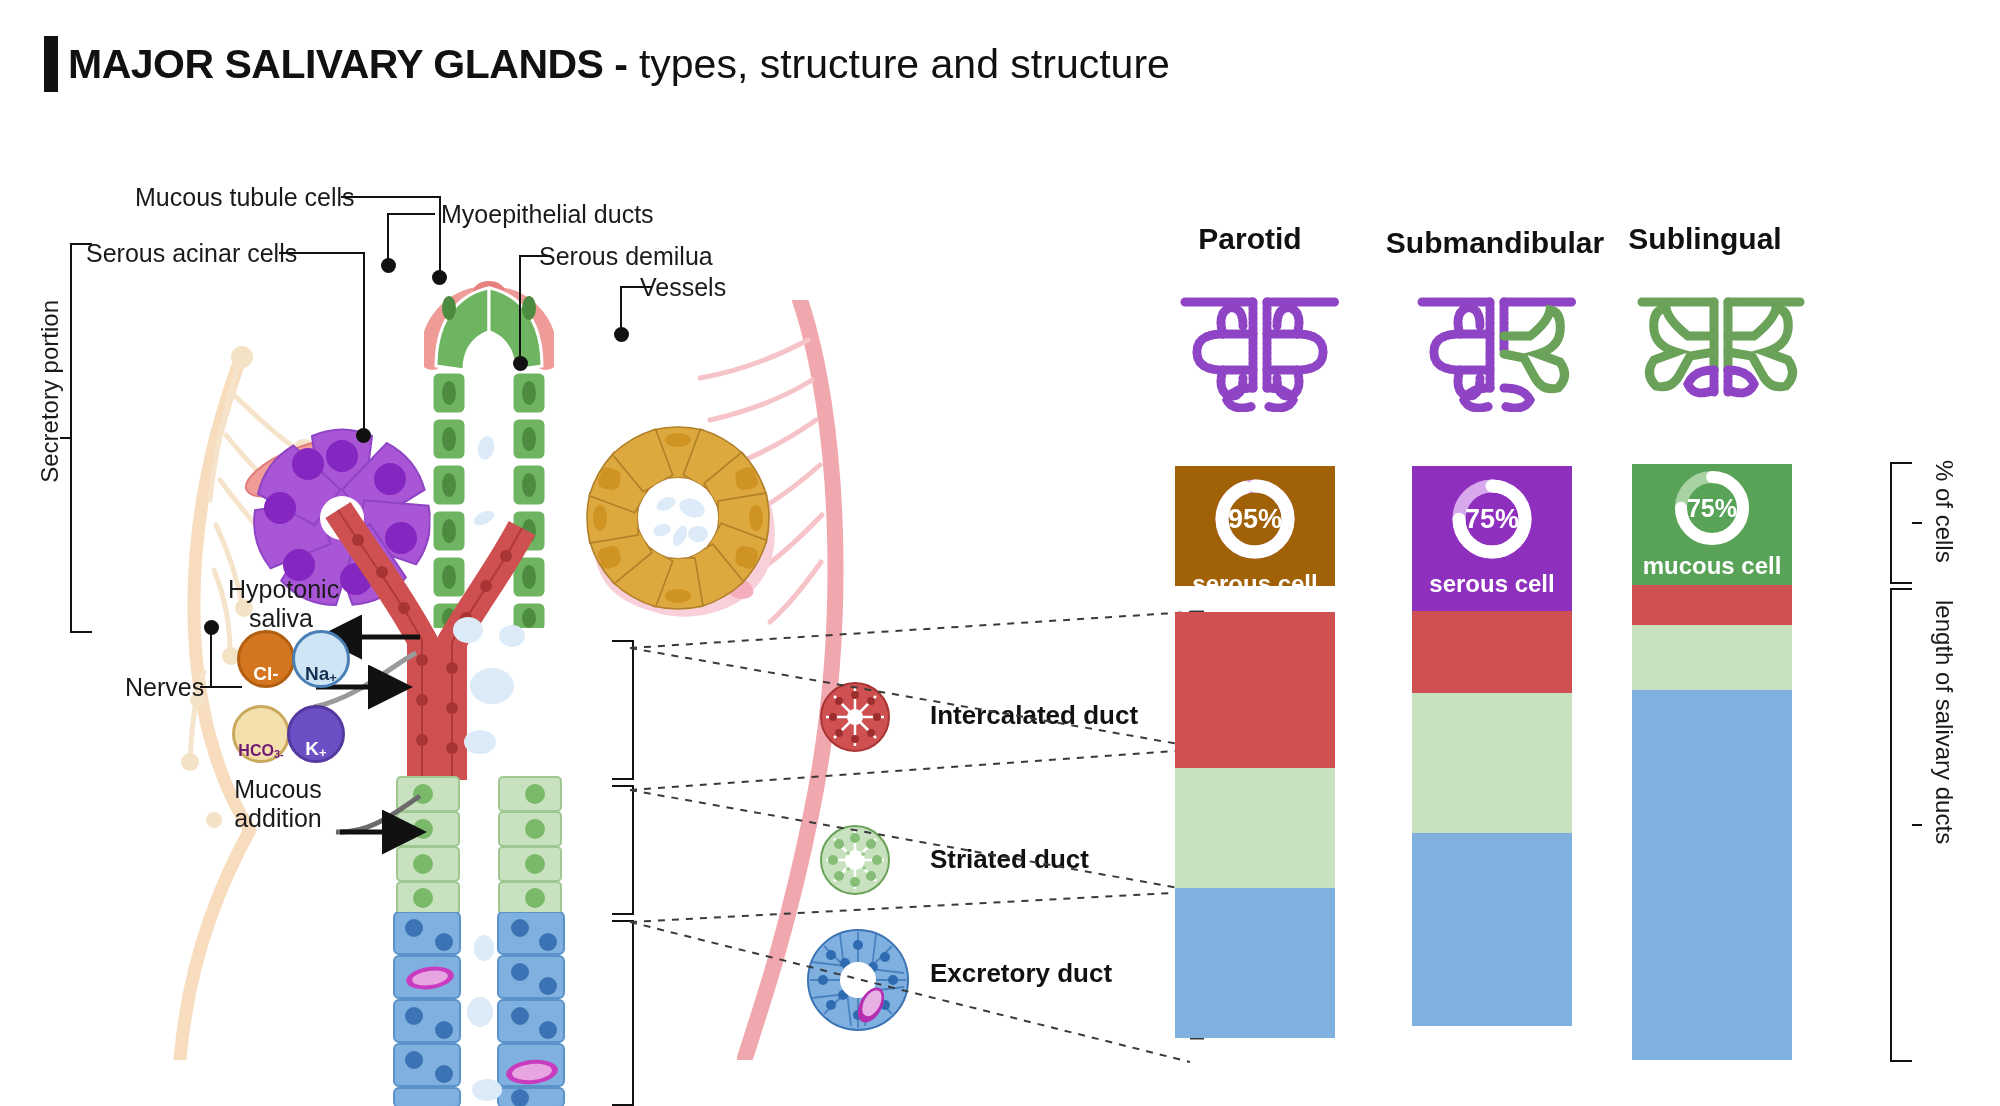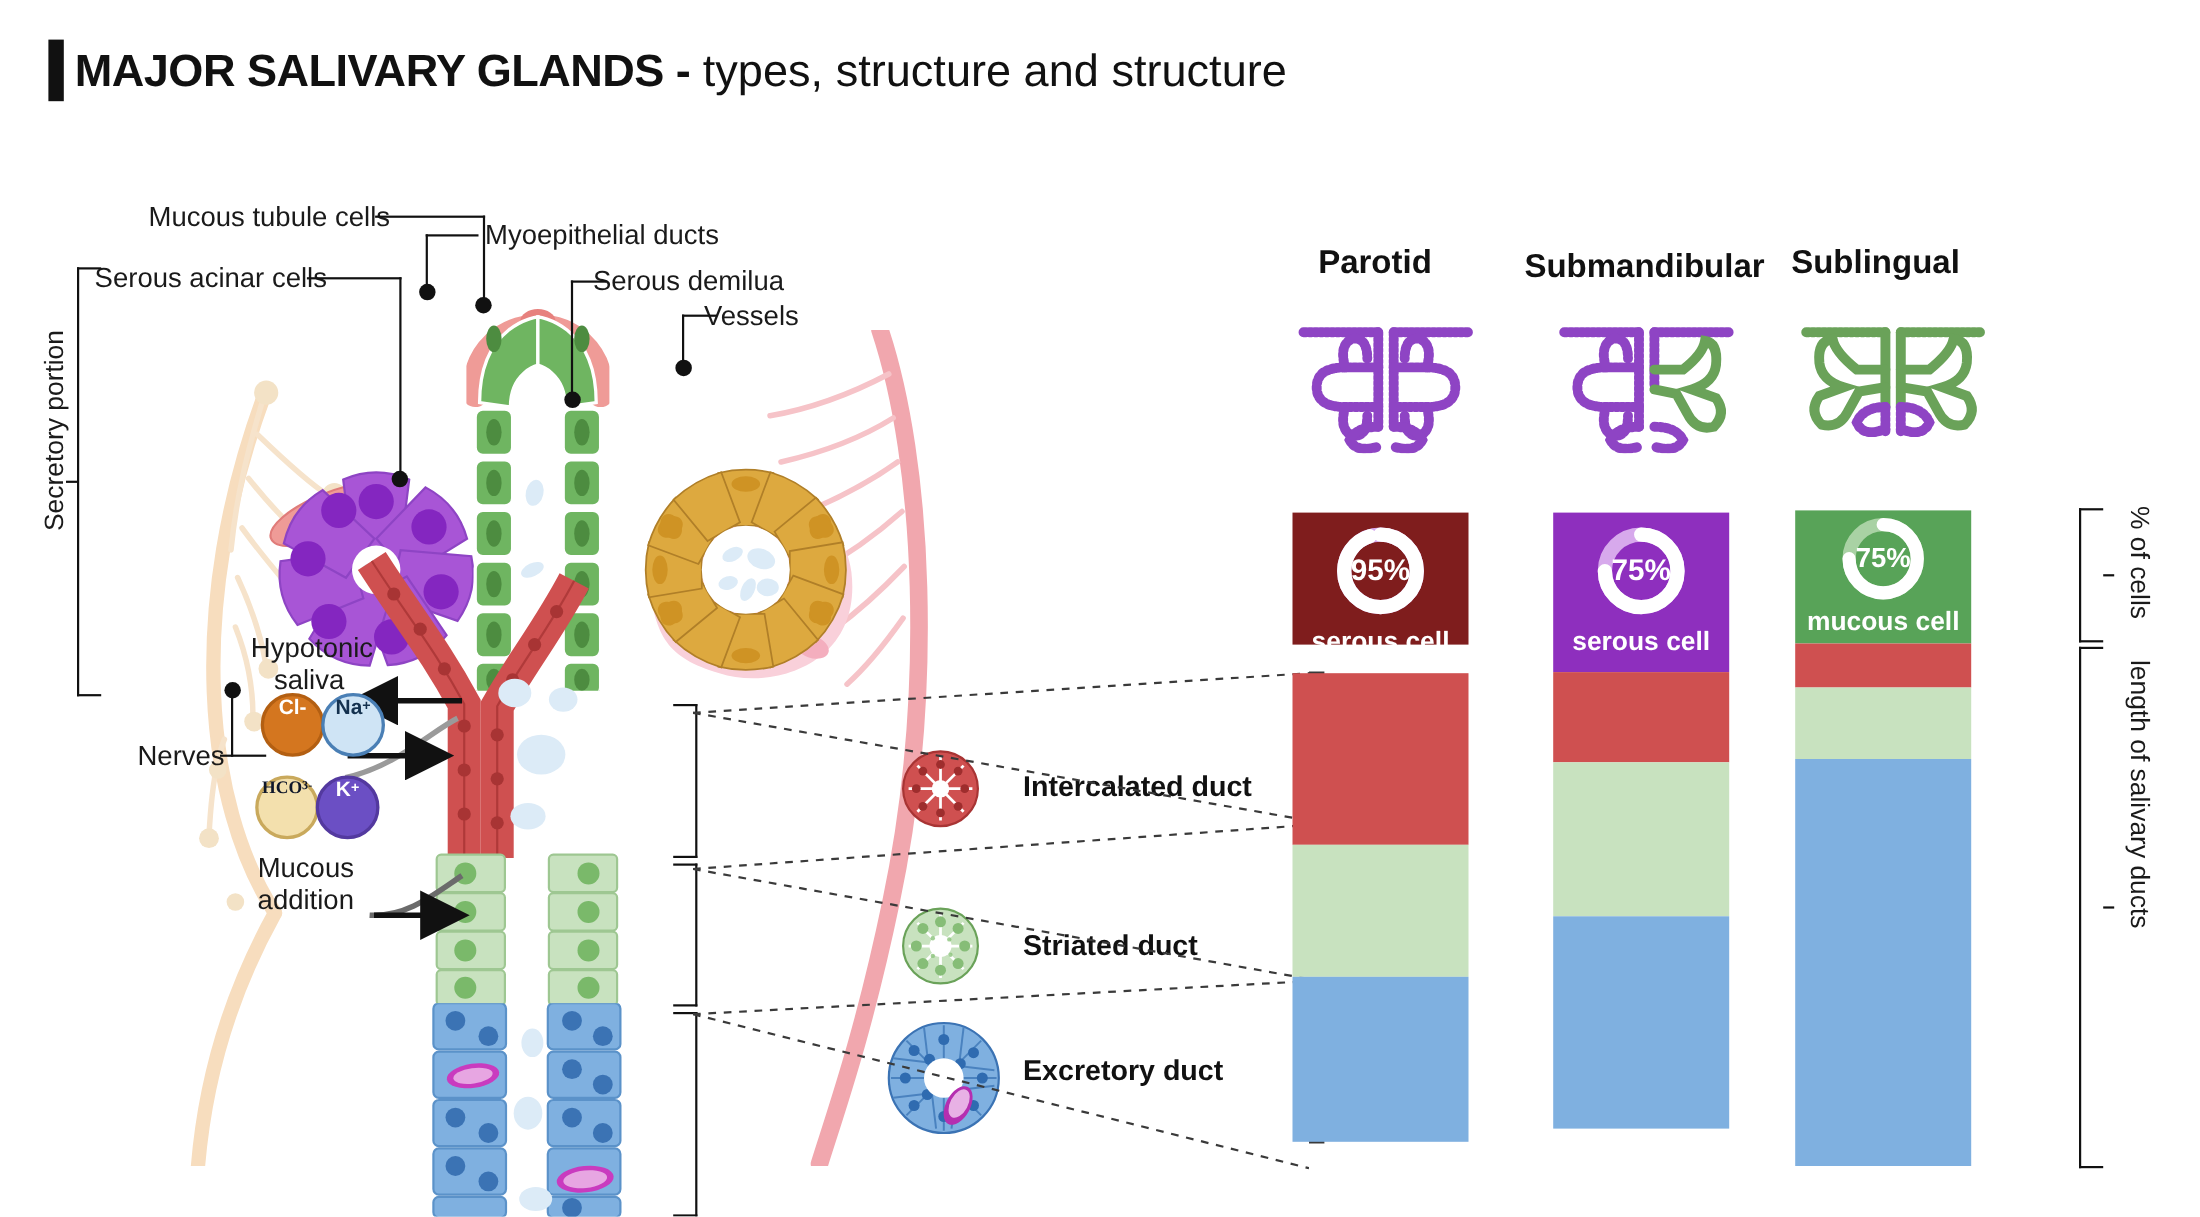--- a/index.html
+++ b/index.html
@@ -56,21 +56,21 @@
     font-size:24px; font-weight:bold; color:#fff; text-align:center;
     margin-top:6px; white-space:nowrap;
   }
 
   
   .duct-name { font-size:26px; font-weight:bold; color:#111; white-space:nowrap; }
 
   
   .ion {
     border-radius:50%;
-    display:flex; align-items:flex-start; justify-content:center;
+    display:flex; align-items:flex-end; justify-content:center;
     font-size:19px; font-weight:600;
     border-style:solid;
   }
 
   
   .brk { position:absolute; }
   .brk i { position:absolute; background:#111; display:block; }
 </style>
 </head>
 <body>
@@ -456,21 +456,21 @@
   <path d="M40 72 L 112 72" stroke="#111" stroke-width="5" fill="none" marker-end="url(#ah3)"></path>
 </svg>
 
 <div class="abs ion" style="left:237px; top:630px; width:58px; height:58px; background:#d4761f; border-color:#b35f12; border-width:3px; color:#fff;" data-name="ion-chip-chloride">
   <span data-name="ion-chip-chloride-label">Cl-</span>
 </div>
 <div class="abs ion" style="left:292px; top:630px; width:58px; height:58px; background:#cfe4f5; border-color:#4a7fb5; border-width:3px; color:#14314f;" data-name="ion-chip-sodium">
   <span data-name="ion-chip-sodium-label">Na</span>
     <sup style="font-size:13px;" data-name="ion-chip-sodium-sup">+</sup>
 </div>
-<div class="abs ion" style="left:232px; top:705px; width:58px; height:58px; background:#f3e0ad; border-color:#c9a95c; border-width:3px; color:#0f172a; font-size:16px;font-family:Liberation Serif, serif;" data-name="ion-chip-bicarbonate">
+<div class="abs ion" style="left:232px; top:705px; width:58px; height:58px; background:#f3e0ad; border-color:#c9a95c; border-width:3px; color:#701a75; font-size:16px;" data-name="ion-chip-bicarbonate">
   <span data-name="ion-chip-bicarbonate-label">HCO</span>
     <sup style="font-size:11px;" data-name="ion-chip-bicarbonate-sup">3-</sup>
 </div>
 <div class="abs ion" style="left:287px; top:705px; width:58px; height:58px; background:#6b4fc4; border-color:#53399f; border-width:3px; color:#fff;" data-name="ion-chip-potassium">
   <span data-name="ion-chip-potassium-label">K</span>
     <sup style="font-size:13px;" data-name="ion-chip-potassium-sup">+</sup>
 </div>
 
 <div class="brk" style="left:612px; top:640px; width:22px; height:140px;" data-name="intercalated-duct-bracket">
   <i style="right:0; top:0; width:2px; height:140px;"></i>
@@ -603,21 +603,21 @@
     <path d="M48 42 Q 42 22 54 16 Q 68 14 68 34"></path>
     <path d="M122 42 Q 128 22 116 16 Q 102 14 102 34"></path>
     <path d="M48 78 Q 42 98 54 104 Q 68 106 68 86"></path>
     <path d="M122 78 Q 128 98 116 104 Q 102 106 102 86"></path>
     <path d="M78 96 Q 58 96 52 108 Q 58 120 78 114"></path>
     <path d="M92 96 Q 112 96 118 108 Q 112 120 92 114"></path>
   </g>
 </svg>
 
 <div class="bar" style="left:1175px; top:466px; width:160px; height:612px;" data-name="bar-parotid">
-  <div class="barseg" style="top:0; height:120px; background:#7f1d1d;" data-name="bar-parotid-cell-block">
+  <div class="barseg" style="top:0; height:120px; background:#a16207;" data-name="bar-parotid-cell-block">
     <div class="donut-wrap" style="top:8px;" data-name="parotid-donut-wrap">
       <div class="donut" style="width:90px; height:90px;" data-name="parotid-donut">
         <svg width="90" height="90" viewBox="0 0 90 90">
           <circle cx="45" cy="45" r="33" fill="none" stroke="#d7a9ec" stroke-width="13"></circle>
           <circle cx="45" cy="45" r="33" fill="none" stroke="#ffffff" stroke-width="13" stroke-linecap="round" stroke-dasharray="197 10" transform="rotate(-90 45 45)"></circle>
         </svg>
         <div class="pct" data-name="parotid-percent">95%</div>
       </div>
       <div class="cellkind" data-name="parotid-cell-type">serous cell</div>
     </div>

